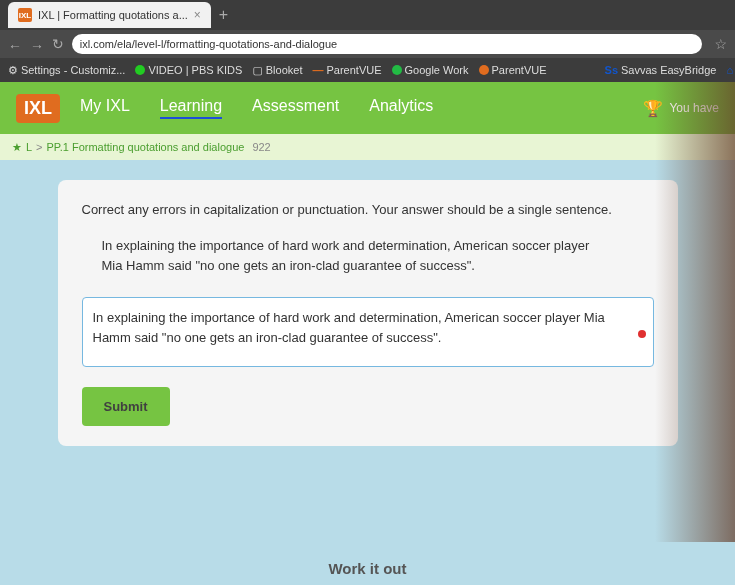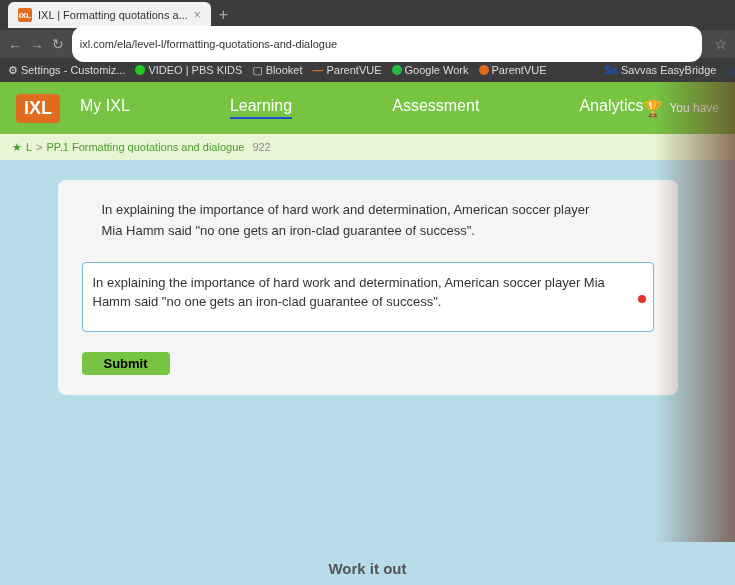--- a/index.html
+++ b/index.html
@@ -69,21 +69,21 @@
       height: 28px;
       display: flex;
       align-items: center;
       padding: 0 8px;
       gap: 8px;
     }
     .address-input {
       background: #fff;
       border-radius: 12px;
       flex: 1;
-      height: 36px;
+      height: 20px;
       display: flex;
       align-items: center;
       padding: 0 8px;
       font-size: 11px;
       color: #333;
     }
     .star-icon { font-size: 14px; color: #aaa; margin-left: 4px; }
 
     
     .bookmarks-bar {
@@ -124,21 +124,21 @@
       font-weight: bold;
       font-size: 18px;
       padding: 4px 8px;
       border-radius: 4px;
       margin-right: 20px;
     }
     .nav-links {
       display: flex;
       gap: 30px;
       flex: 1;
-      justify-content: space-between;
+      justify-content: flex-start;
     }
     .nav-link {
       color: white;
       font-size: 16px;
       font-weight: 500;
       text-decoration: none;
       cursor: pointer;
       padding-bottom: 2px;
     }
     .nav-link.active {
@@ -223,24 +223,24 @@
       right: 8px;
       top: 50%;
       transform: translateY(-50%);
       width: 8px; height: 8px;
       background: #e03030;
       border-radius: 50%;
     }
 
     .submit-btn {
       background: #76c442;
-      color: #000000;
+      color: #404040;
       border: none;
       border-radius: 4px;
-      padding: 4px 22px;
+      padding: 12px 22px;
       font-size: 13px;
       font-weight: bold;
       cursor: pointer;
     }
 
     
     .work-it-out {
       text-align: center;
       padding: 20px;
       color: #555;
@@ -345,20 +345,21 @@
 <div class="breadcrumb-bar">
   <span class="breadcrumb-link">★</span>
   <span class="breadcrumb-link">L</span>
   <span class="breadcrumb-sep">&gt;</span>
   <span class="breadcrumb-link">PP.1 Formatting quotations and dialogue</span>
   <span style="color:#888;margin-left:4px;">922</span>
 </div>
 
 <div class="main-content">
   <div class="question-card">
+    <p class="instruction-text">Correct any errors in capitalization or punctuation. Your answer should be a single sentence.</p>
     
     <div class="source-text">
       <span>In explaining the importance of hard work and determination, American soccer player</span><br>
       <span>Mia Hamm said "no one gets an iron-clad guarantee of success".</span>
     </div>
 
     <div class="answer-wrapper">
       <textarea class="answer-textarea" style="">In explaining the importance of hard work and determination, American soccer player Mia Hamm said "no one gets an iron-clad guarantee of success".</textarea>
       <span class="red-dot"></span>
     </div>

